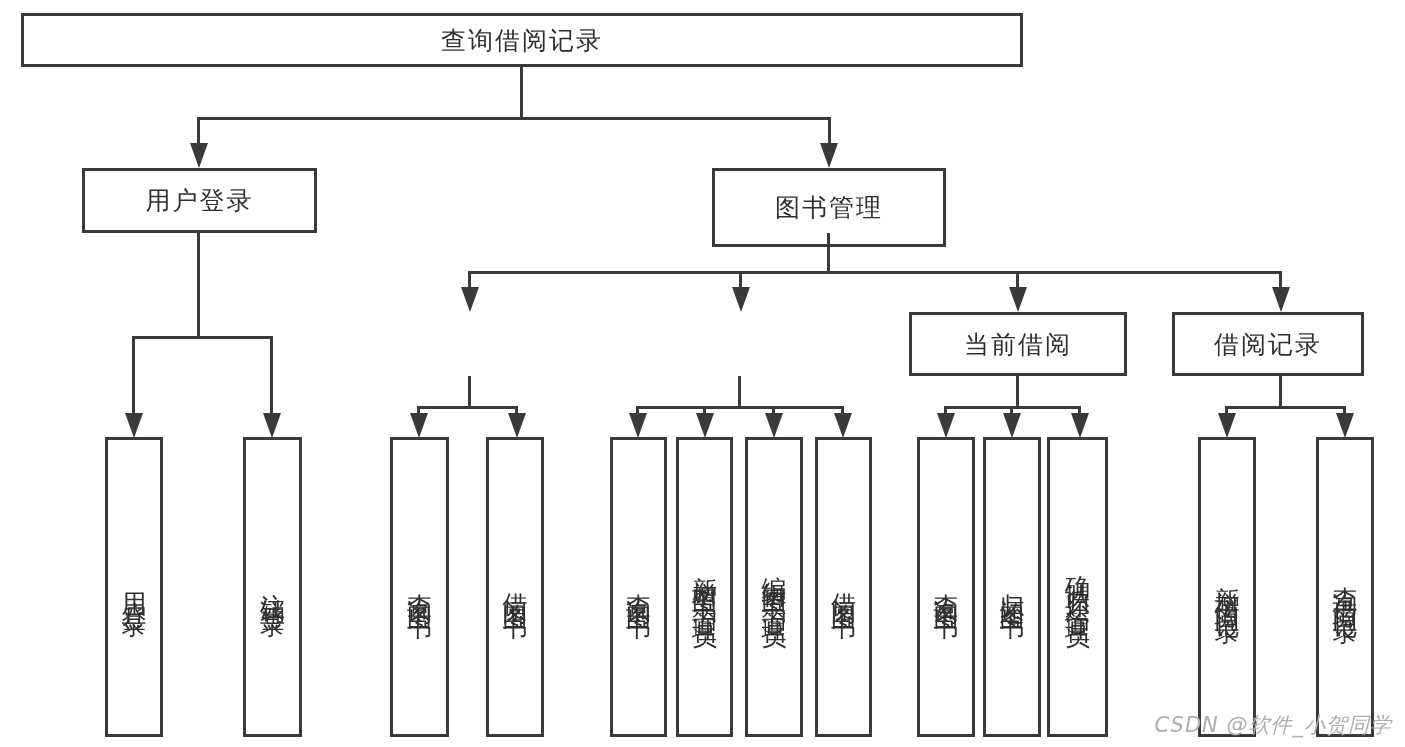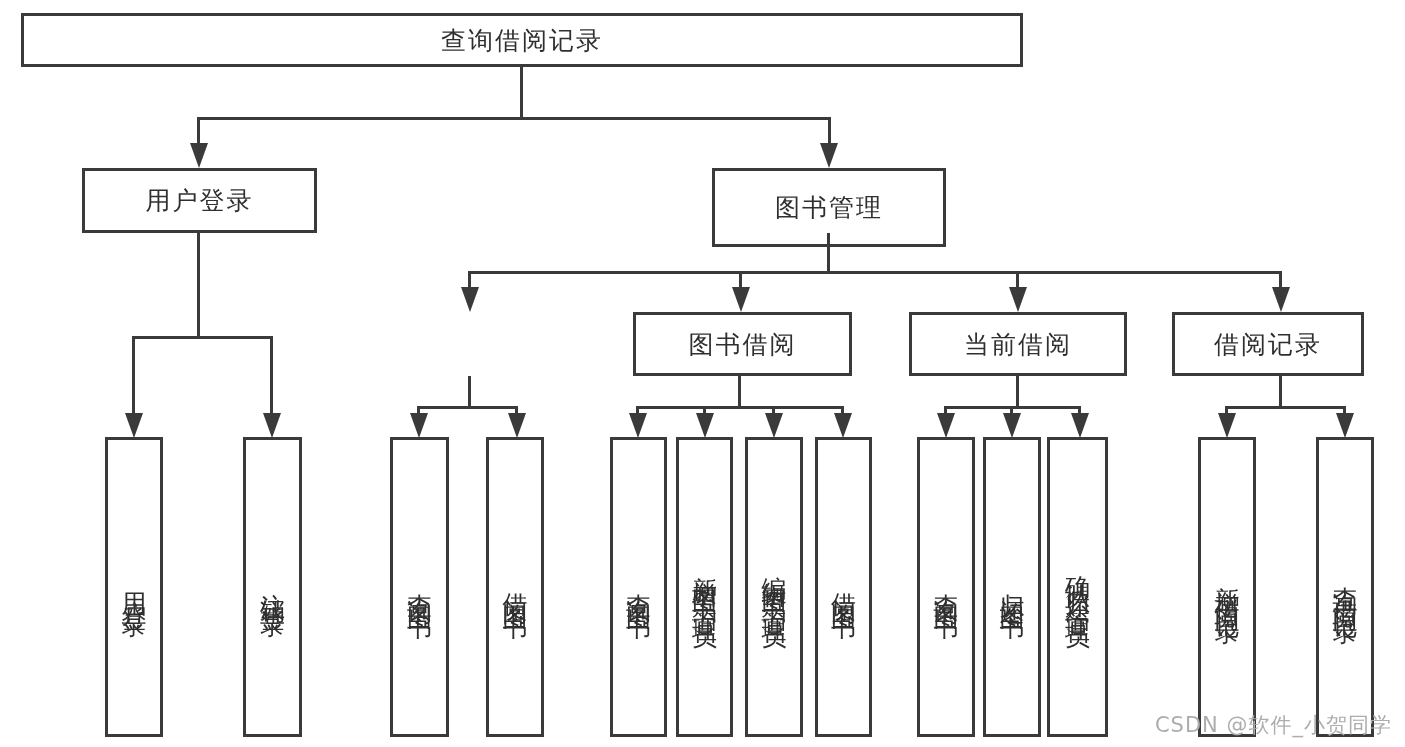--- a/index.html
+++ b/index.html
@@ -27,34 +27,33 @@
   }
   .hl{position:absolute;height:3px;background:var(--line);}
   .vl{position:absolute;width:3px;background:var(--line);}
   .ah{
     position:absolute;width:0;height:0;
     border-left:9px solid transparent;border-right:9px solid transparent;
     border-top:25px solid var(--line);
   }
   .watermark{
     position:absolute;right:13px;top:711px;z-index:5;
-    font-size:21px;letter-spacing:1px;color:var(--wm);
+    font-size:21px;letter-spacing:1px;color:var(--wm);font-style:italic;
   }
 </style>
 </head>
 <body>
 
 <div class="stage">
 
   <div class="box" style="left:21px;top:13px;width:1002px;height:54px">查询借阅记录</div>
 
   <div class="box" style="left:82px;top:168px;width:235px;height:65px">用户登录</div>
   <div class="box" style="left:712px;top:168px;width:234px;height:79px">图书管理</div>
 
-  <div class="box" style="left:633px;top:312px;width:219px;height:64px">图书借阅</div>
   <div class="box" style="left:909px;top:312px;width:218px;height:64px">当前借阅</div>
   <div class="box" style="left:1172px;top:312px;width:192px;height:64px">借阅记录</div>
 
   <div class="box vbox" style="left:105px;top:437px;width:58px;height:300px">用户登录</div>
   <div class="box vbox" style="left:243px;top:437px;width:59px;height:300px">注销登录</div>
 
   <div class="box vbox" style="left:390px;top:437px;width:59px;height:300px">查询图书</div>
   <div class="box vbox" style="left:486px;top:437px;width:58px;height:300px">借阅图书</div>
 
   <div class="box vbox" style="left:610px;top:437px;width:57px;height:300px">查询图书</div>

